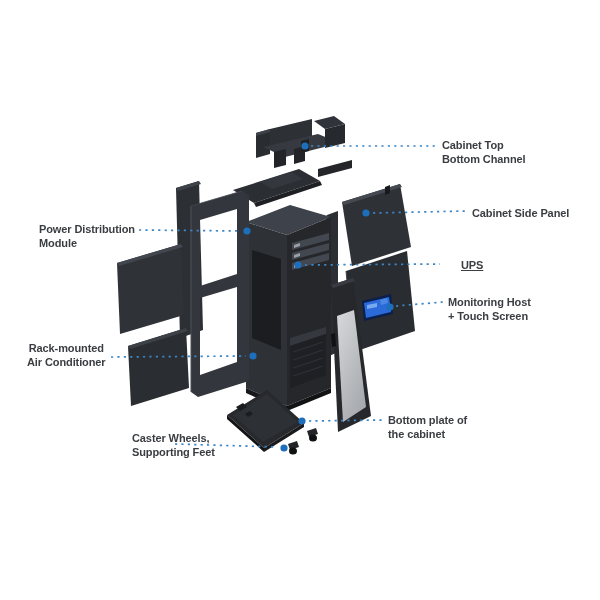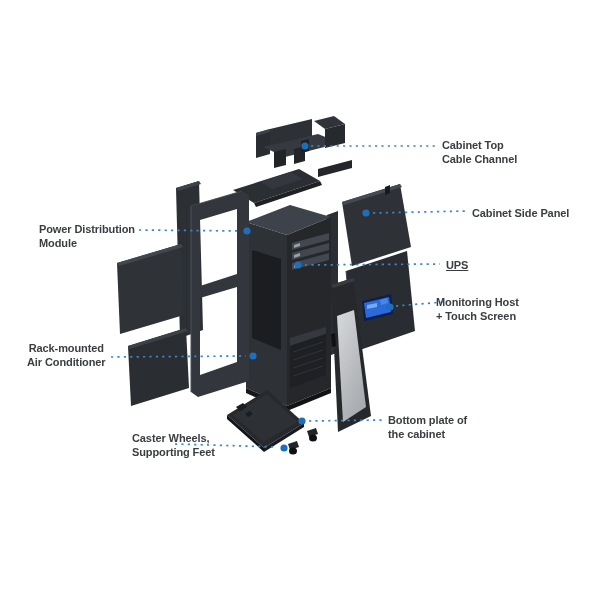--- a/index.html
+++ b/index.html
@@ -168,32 +168,32 @@
     <circle cx="390" cy="307" r="3.6"></circle>
     <circle cx="302" cy="421" r="3.6"></circle>
     <circle cx="247" cy="231" r="3.6"></circle>
     <circle cx="253" cy="356" r="3.6"></circle>
     <circle cx="284" cy="448" r="3.6"></circle>
   </g>
 </svg>
 
 <div class="lbl" style="left:442px;top:138px;">
   <span>Cabinet Top</span>
-  <span>Cable Channel</span>
+  <span>Bottom Channel</span>
 </div>
 
 <div class="lbl" style="left:472px;top:206px;text-align:center;">
   <span>Cabinet Side Panel</span>
 </div>
 
-<div class="lbl" style="left:446px;top:258px;text-decoration:underline;">
+<div class="lbl" style="left:461px;top:258px;text-decoration:underline;">
   <span>UPS</span>
 </div>
 
-<div class="lbl" style="left:436px;top:295px;">
+<div class="lbl" style="left:448px;top:295px;">
   <span>Monitoring Host</span>
   <span>+ Touch Screen</span>
 </div>
 
 <div class="lbl" style="left:388px;top:413px;">
   <span>Bottom plate of</span>
   <span>the cabinet</span>
 </div>
 
 <div class="lbl" style="left:39px;top:222px;">

